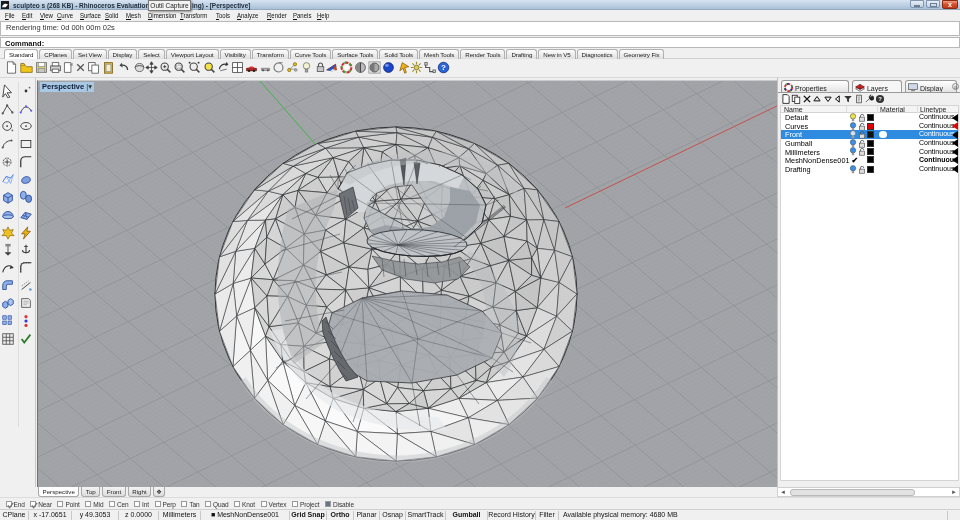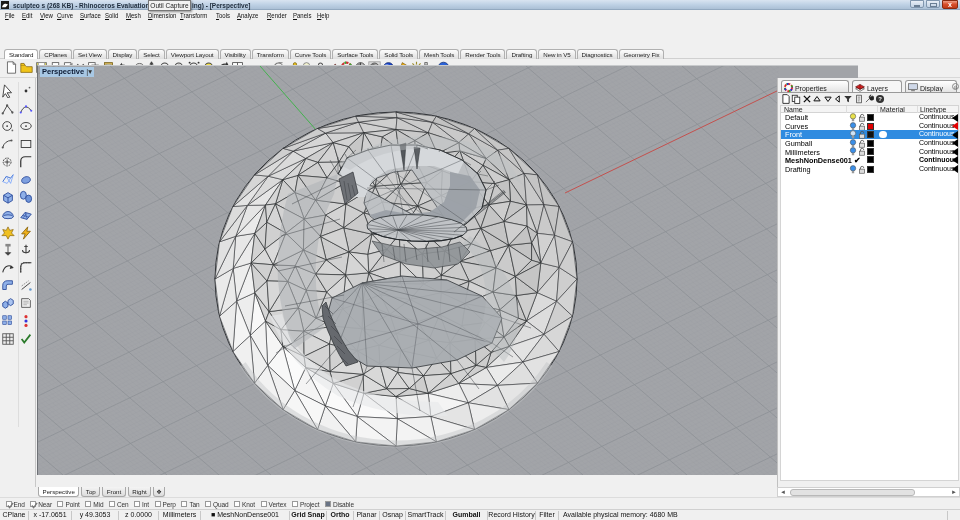--- a/index.html
+++ b/index.html
@@ -12,21 +12,21 @@
 #menubar span { position:absolute; top:1.5px; font-size:7px; color:#111; transform:scaleX(0.86); transform-origin:0 0; white-space:nowrap; }
 #histbox { position:absolute; left:0; top:21px; width:960px; height:15px; background:#fff; border:1px solid #b8b8b8; font-size:7.5px; color:#333; padding:1px 0 0 5px; }
 #cmdbox { position:absolute; left:0; top:37px; width:960px; height:11px; background:#fff; border:1px solid #b8b8b8; font-size:7.5px; font-weight:bold; color:#111; padding:1px 0 0 4px; }
 #tabbar { position:absolute; left:0; top:49px; width:960px; height:10px; background:#f0f0f0; border-bottom:1px solid #d0d0d0; padding-left:4px; }
 .wtab { position:relative; float:left; height:10px; padding:0 4px; margin-right:1px; font-size:6.2px; letter-spacing:-0.1px; line-height:10px; color:#222; background:linear-gradient(#fcfcfc,#dfdfdf); border:1px solid #b0b0b0; border-bottom:none; border-radius:3px 3px 0 0; }
 .wtab.active { background:#fff; }
 #toolrow { position:absolute; left:0; top:59px; width:960px; height:19px; background:#f0f0f0; border-bottom:1px solid #d8d8d8; }
 .ic { position:absolute; }
 #leftbar { position:absolute; left:0; top:78px; width:36px; height:409px; background:#f0f0f0; border-right:1px solid #c8c8c8; }
 #leftbar .div { position:absolute; left:18px; top:4px; bottom:60px; width:1px; background:#ddd; }
-#viewport { position:absolute; left:37px; top:65px; width:821px; height:410px; background:#a2a4a8; border-left:1px solid #6e7176; border-top:1px solid #c8cacc; overflow:hidden; }
+#viewport { position:absolute; left:37px; top:80px; width:821px; height:410px; background:#a2a4a8; border-left:1px solid #6e7176; border-top:1px solid #c8cacc; overflow:hidden; }
 #vplabel { position:absolute; left:2px; top:1px; font-size:7.5px; font-weight:bold; color:#0c1a33; background:#a8c8e4; padding:0 2px 1px 2px; z-index:10; }
 #vplabel .da { font-weight:normal; color:#333; }
 #rpanel { position:absolute; left:777px; top:78px; width:183px; height:409px; background:#f0f0f0; border-left:1px solid #c0c0c0; }
 .ptab { position:absolute; top:2px; height:12px; background:linear-gradient(#fff,#e4e4e4); border:1px solid #9a9a9a; border-bottom:none; border-radius:3px 3px 0 0; font-size:7px; color:#222; padding:2px 2px 0 2px; }
 .ptab.active { background:#f6f6f6; }
 #ptabline { position:absolute; left:0; top:14px; width:183px; height:1px; background:#9a9a9a; }
 .pic { position:absolute; top:16px; }
 .pic:nth-of-type(1) { left:3px; }.pic:nth-of-type(2) { left:13px; }.pic:nth-of-type(3) { left:24px; }.pic:nth-of-type(4) { left:34px; }.pic:nth-of-type(5) { left:45px; }.pic:nth-of-type(6) { left:55px; }.pic:nth-of-type(7) { left:65px; }.pic:nth-of-type(8) { left:76px; }.pic:nth-of-type(9) { left:86px; }.pic:nth-of-type(10) { left:97px; }
 #phead { position:absolute; left:2px; top:27px; width:179px; height:8px; background:#f4f4f4; border:1px solid #d4d4d4; font-size:7px; color:#222; }
 #phead span { position:absolute; top:0px; }
@@ -81,20 +81,22 @@
       <span style="left:105px"><u>S</u>olid</span>
       <span style="left:126px"><u>M</u>esh</span>
       <span style="left:148px"><u>D</u>imension</span>
       <span style="left:180px"><u>T</u>ransform</span>
       <span style="left:216px"><u>T</u>ools</span>
       <span style="left:237px"><u>A</u>nalyze</span>
       <span style="left:267px"><u>R</u>ender</span>
       <span style="left:293px"><u>P</u>anels</span>
       <span style="left:317px"><u>H</u>elp</span>
     </div>
+<div id="histbox">Rendering time: 0d 00h 00m 02s</div>
+<div id="cmdbox">Command:</div>
 <div id="tabbar">
       <div class="wtab active">Standard</div>
       <div class="wtab">CPlanes</div>
       <div class="wtab">Set View</div>
       <div class="wtab">Display</div>
       <div class="wtab">Select</div>
       <div class="wtab">Viewport Layout</div>
       <div class="wtab">Visibility</div>
       <div class="wtab">Transform</div>
       <div class="wtab">Curve Tools</div>
@@ -1532,21 +1534,21 @@
               <path d="M3 5.5V4a2.2 2.2 0 014.4 0" fill="none" stroke="#555" stroke-width="1.1"></path>
             </svg>
             <span class="sw" style="background:#000"></span>
           </span>
           <span class="ltype" style="">Continuous</span>
           <svg class="larrow" width="7" height="8" viewBox="0 0 7 8">
             <path d="M7 0L1 4l6 4z" fill="#000"></path>
           </svg>
         </div>
         <div class="lrow">
-          <span class="lname" style="font-weight:bold;">MeshNonDense001 <b style="font-size:8px">✔</b></span>
+          <span class="lname" style="font-weight:normal;">MeshNonDense001 <b style="font-size:8px">✔</b></span>
           <span class="licons">
             <span style="display:inline-block;width:8px"></span>
             <span style="display:inline-block;width:8px"></span>
             <span class="sw" style="background:#000"></span>
           </span>
           <span class="ltype" style="font-weight:bold;">Continuous</span>
           <svg class="larrow" width="7" height="8" viewBox="0 0 7 8">
             <path d="M7 0L1 4l6 4z" fill="#000"></path>
           </svg>
         </div>

